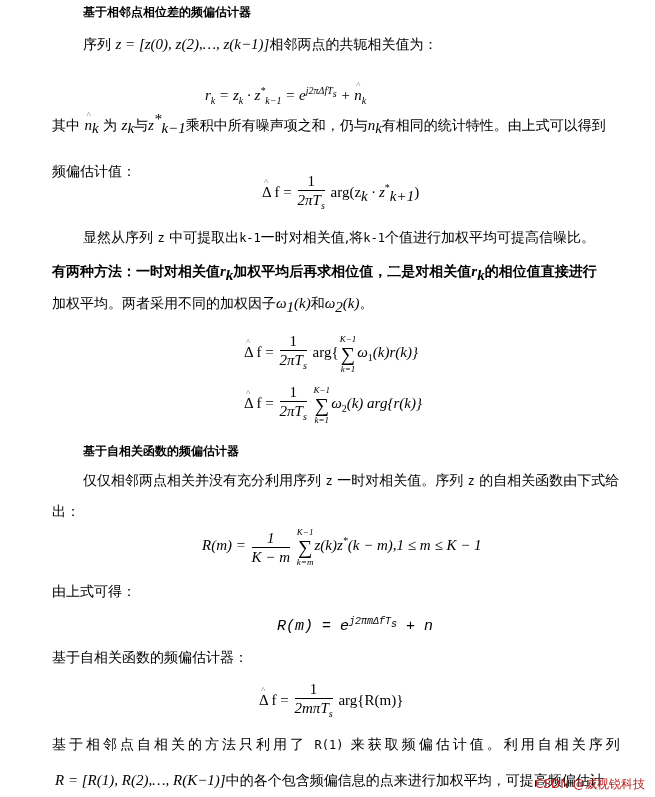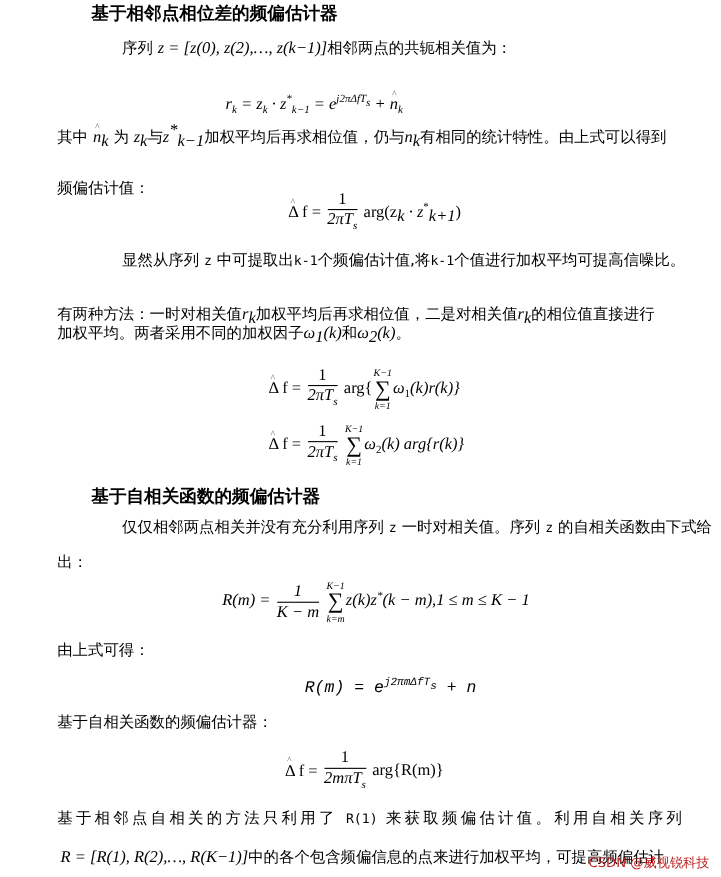--- a/index.html
+++ b/index.html
@@ -2,22 +2,22 @@
 <html><head>
 <meta charset="utf-8">
 <style>
   html, body { margin: 0; padding: 0; background: #ffffff; }
   body {
     width: 655px; height: 797px; overflow: hidden; position: relative;
     font-family: "DejaVu Sans", "Liberation Sans", sans-serif;
     color: #000;
   }
   .line { position: absolute; left: 52px; white-space: nowrap; font-size: 14px; line-height: 18px; }
-  .indent { left: 83px; margin-left: 28px; }
-  .heading { left: 83px; font-weight: bold; font-size: 16px; }
+  .indent { left: 83px; }
+  .heading { left: 83px; font-weight: bold; font-size: 12px; }
   .formula {
     position: absolute; white-space: nowrap;
     font-family: "Liberation Serif", "DejaVu Serif", serif; font-size: 15px; line-height: 20px;
   }
   .m { font-family: "Liberation Serif", "DejaVu Serif", serif; font-style: italic; font-size: 15px; }
   .mr { font-family: "Liberation Serif", "DejaVu Serif", serif; font-size: 15px; }
   .mono { font-family: "DejaVu Sans Mono", "Liberation Mono", monospace; font-size: 12px; }
   .frac { display: inline-block; vertical-align: middle; text-align: center; margin: 0 2px; }
   .frac .num { display: block; border-bottom: 1px solid #000; padding: 0 2px; line-height: 18px; }
   .frac .den { display: block; line-height: 18px; }
@@ -50,36 +50,36 @@
   <span>z</span><sup>*</sup><sub>k−1</sub>
   <span>= e</span><sup><span>j2πΔfT</span><sub>s</sub></sup>
   <span class="mr">+</span>
   <span class="hat"><span>n</span></span><sub>k</sub>
 </div>
 
 <div class="line" style="top:110px;">
   <span>其中</span>
   <span class="m hat"><span>n</span></span><sub class="m">k</sub>
   <span>为</span>
-  <span class="m">z</span><sub class="m">k</sub><span>与</span><span class="m">z</span><sup class="m">*</sup><sub class="m">k−1</sub><span>加权平均后再求相位值，仍与</span><span class="m">n</span><sub class="m">k</sub><span>有相同的统计特性。由上式可以得到</span>
+  <span class="m">z</span><sub class="m">k</sub><span>与</span><span class="m">z</span><sup class="m">*</sup><sub class="m">k−1</sub><span>乘积中所有噪声项之和，仍与</span><span class="m">n</span><sub class="m">k</sub><span>有相同的统计特性。由上式可以得到</span>
 </div>
 <div class="line" style="top:143px;margin-top:19px;">频偏估计值：</div>
 
 <div class="formula" style="left:262px; top:172px;">
   <span class="hat"><span>Δ f =</span></span>
   <span class="frac"><span class="num">1</span><span class="den m"><span>2πT</span><sub>s</sub></span></span>
   <span>arg(z</span><sub class="m">k</sub><span class="m"> · z</span><sup>*</sup><sub class="m">k+1</sub><span>)</span>
 </div>
 
 <div class="line indent" style="top:228px;">
   <span>显然从序列</span>
   <span class="mono">z</span>
-  <span>中可提取出</span><span class="mono">k-1</span><span>个频偏估计值,将</span><span class="mono">k-1</span><span>个值进行加权平均可提高信噪比。</span>
+  <span>中可提取出</span><span class="mono">k-1</span><span>一时对相关值,将</span><span class="mono">k-1</span><span>个值进行加权平均可提高信噪比。</span>
 </div>
-<div class="line" style="top:277px;">
+<div class="line" style="top:262px;font-weight:bold;">
   <span>有两种方法：一时对相关值</span><span class="m">r</span><sub class="m">k</sub><span>加权平均后再求相位值，二是对相关值</span><span class="m">r</span><sub class="m">k</sub><span>的相位值直接进行</span>
 </div>
 <div class="line" style="top:294px;">
   <span>加权平均。两者采用不同的加权因子</span><span class="m">ω</span><sub class="m">1</sub><span class="m">(k)</span><span>和</span><span class="m">ω</span><sub class="m">2</sub><span class="m">(k)</span><span>。</span>
 </div>
 
 <div class="formula" style="left:244px; top:332px;">
   <span class="hat"><span>Δ f =</span></span>
   <span class="frac"><span class="num">1</span><span class="den m"><span>2πT</span><sub>s</sub></span></span>
   <span>arg{</span><span class="sum"><span class="lim">K−1</span><span class="sig">∑</span><span class="lim">k=1</span></span><span class="m">ω</span><sub>1</sub><span class="m">(k)r(k)}</span>

